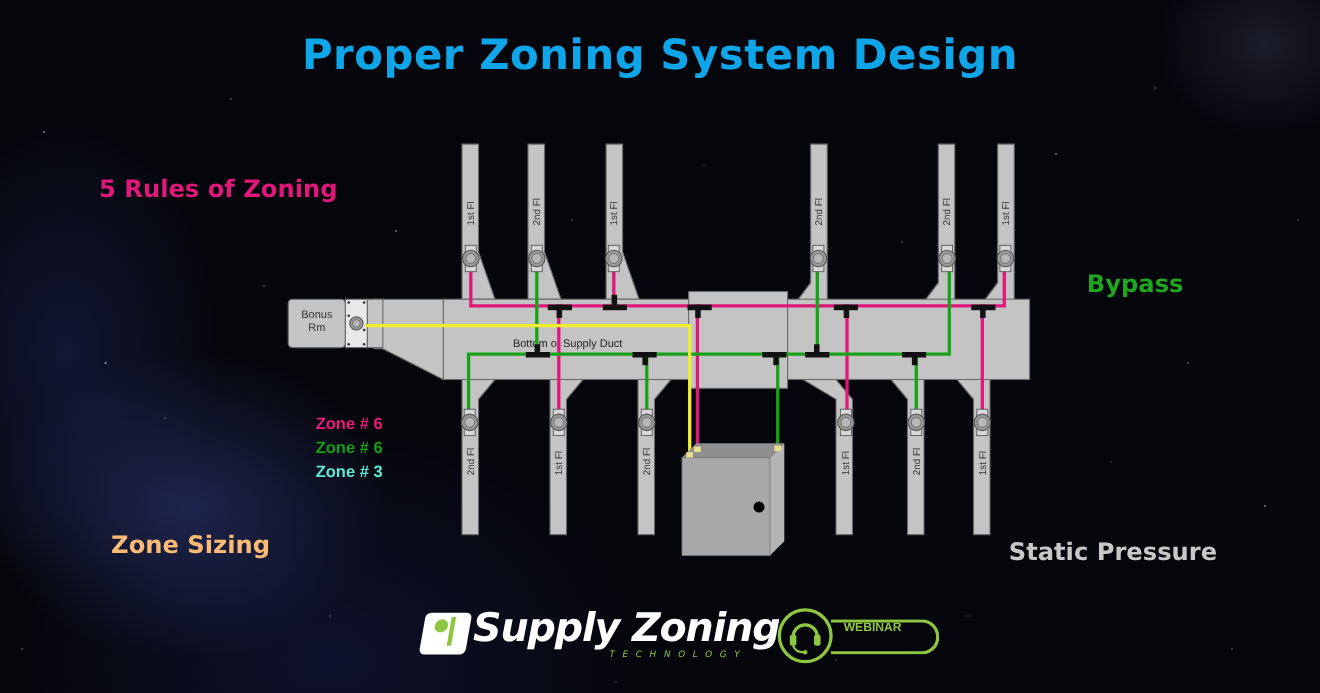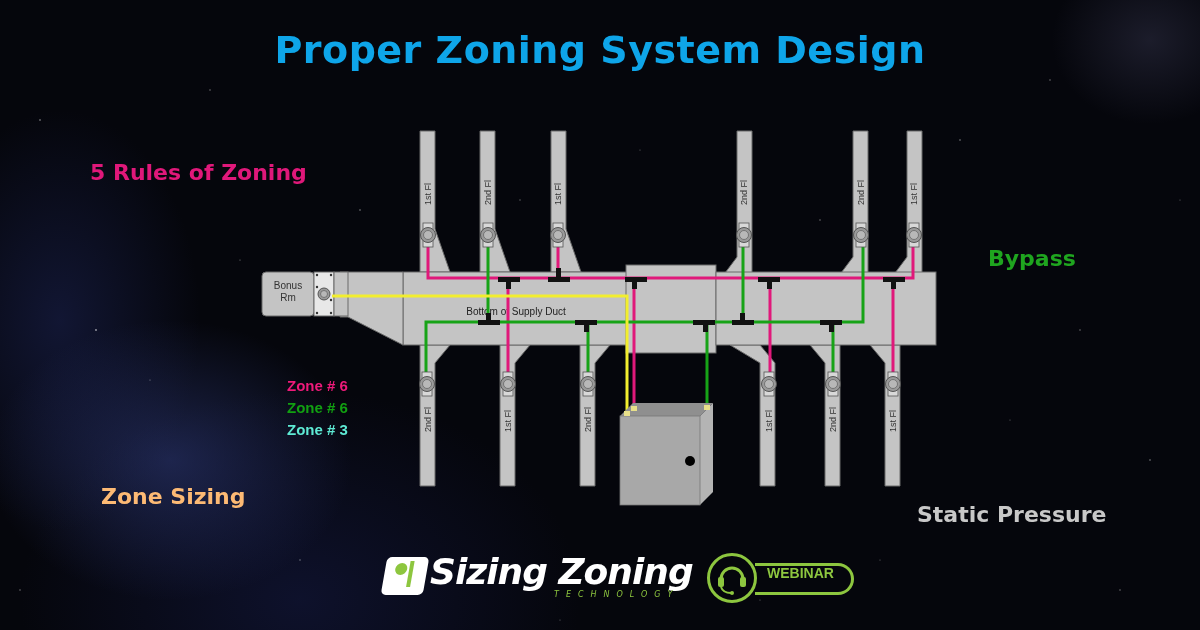--- a/index.html
+++ b/index.html
@@ -23,21 +23,21 @@
     color: #0ea5e9; font-family: "DejaVu Sans", sans-serif; font-weight: bold;
     font-size: 38px; letter-spacing: 0.5px;
   }
   .label {
     position: absolute; font-family: "DejaVu Sans", sans-serif; font-weight: bold;
     font-size: 22px; white-space: nowrap;
   }
   .lbl-rules { left: 90px; top: 160px; color: #e0187a; text-align: center; }
   .lbl-bypass { left: 988px; top: 246px; color: #1fa51f; }
   .lbl-sizing { left: 101px; top: 484px; color: #fdba74; }
-  .lbl-static { left: 917px; top: 502px; color: #c8c8c8; text-align: right; }
+  .lbl-static { left: 917px; top: 490px; color: #c8c8c8; text-align: right; }
   .legend {
     position: absolute; left: 287px; top: 375px;
     font-family: "Liberation Sans", sans-serif; font-weight: bold; font-size: 15px; line-height: 22px;
   }
   .legend div { white-space: nowrap; }
   .diagram { position: absolute; left: 0; top: 0; }
   .logo {
     position: absolute; left: 384px; top: 553px; width: 480px; height: 52px;
   }
   .logo-mark {
@@ -70,21 +70,21 @@
   }
   .webinar-pill {
     position: absolute; left: 48px; top: 10px; width: 96px; height: 26px;
     border: 3px solid #8dc63f; border-left: none; border-radius: 0 16px 16px 0;
   }
   .webinar-pill::before {
     content: ""; position: absolute; left: -6px; top: -3px; width: 3px; height: 32px;
   }
   .webinar-text {
     position: absolute; left: 60px; top: 12px; color: #8dc63f;
-    font-family: "Liberation Sans", sans-serif; font-weight: bold; font-size: 14px;
+    font-family: "Liberation Sans", sans-serif; font-weight: bold; font-size: 11px;
   }
   .headset { position: absolute; left: 6px; top: 6px; }
 </style>
 </head>
 <body>
 
 <div class="bg"></div>
 <svg class="stars" width="1200" height="630">
   <g fill="#ffffff">
     <circle cx="40" cy="120" r="0.8" opacity="0.6"></circle>
@@ -265,21 +265,21 @@
     <rect x="631" y="406" width="6" height="5" fill="#e8e08a"></rect>
     <rect x="704" y="405" width="6" height="5" fill="#e8e08a"></rect>
   </g>
 </svg>
 
 <div class="logo">
   <div class="logo-mark">
     <div class="dot"></div>
       <div class="stem"></div>
   </div>
-  <div class="logo-text">Sizing Zoning</div>
+  <div class="logo-text">Supply Zoning</div>
   <div class="logo-sub">TECHNOLOGY</div>
   <div class="webinar">
     <div class="webinar-circle"></div>
     <svg class="headset" width="38" height="38" viewBox="0 0 38 38">
       <path d="M8,20 a11,11 0 0 1 22,0" fill="none" stroke="#8dc63f" stroke-width="3"></path>
       <rect x="5" y="18" width="6" height="10" rx="2" fill="#8dc63f"></rect>
       <rect x="27" y="18" width="6" height="10" rx="2" fill="#8dc63f"></rect>
       <path d="M8,28 q2,6 10,6" fill="none" stroke="#8dc63f" stroke-width="2"></path>
       <circle cx="19" cy="34" r="2" fill="#8dc63f"></circle>
     </svg>

